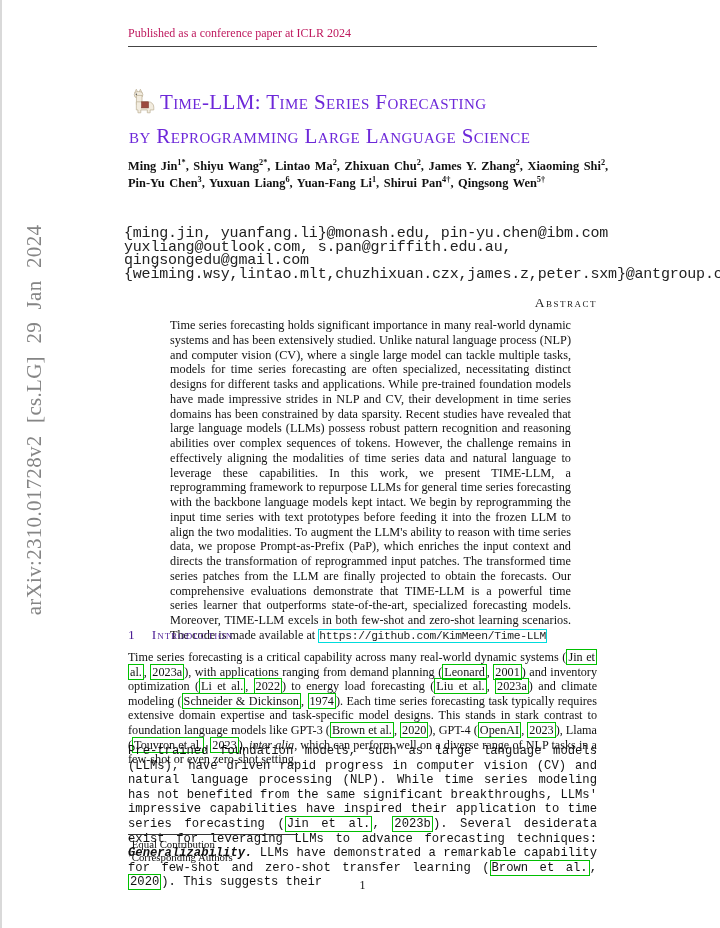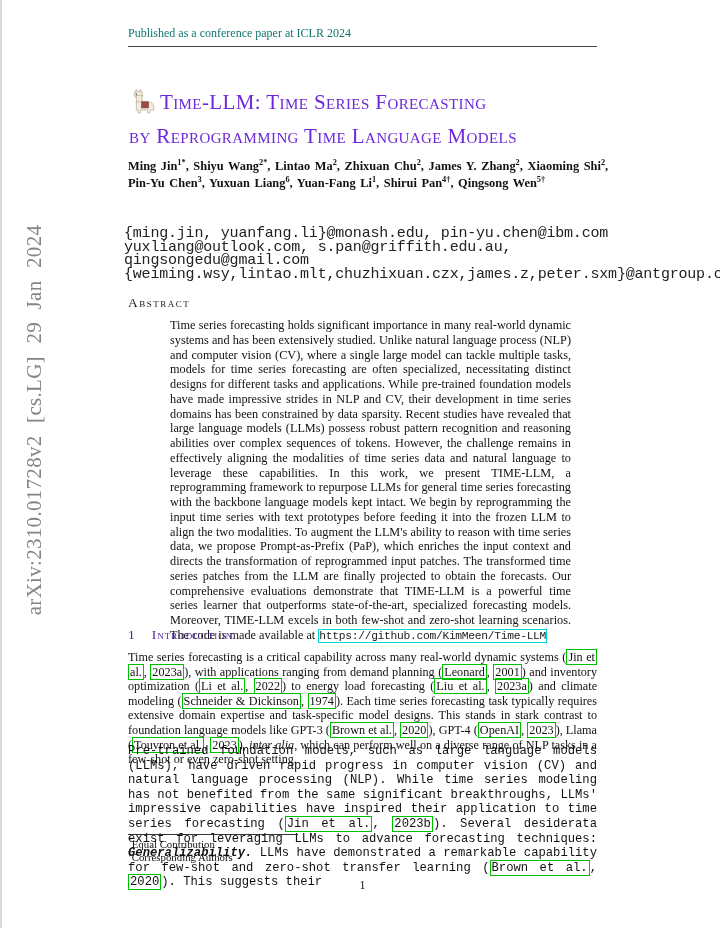--- a/index.html
+++ b/index.html
@@ -3,21 +3,21 @@
 <meta charset="utf-8">
 <style>
   * { margin:0; padding:0; box-sizing:border-box; }
   html,body { background:#ffffff; }
   .page {
     position:relative; width:720px; height:928px; background:#fff;
     font-family:"Liberation Serif","DejaVu Serif",serif; color:#111;
     border-left:2px solid #d9d9d9; overflow:hidden;
   }
   .running-header {
-    position:absolute; left:126px; top:26px; font-size:12px; color:#0f766e;
+    position:absolute; left:126px; top:26px; font-size:12px; color:#be185d;
   }
   .header-rule {
     position:absolute; left:126px; top:46px; width:469px;
     border-top:1px solid #444;
   }
   .arxiv-watermark {
     position:absolute; left:-214px; top:404px; width:500px; height:32px;
     transform:rotate(-90deg); transform-origin:center center;
     text-align:center; font-size:21px; color:#858585;
     white-space:nowrap; word-spacing:7px; letter-spacing:0.3px;
@@ -36,21 +36,21 @@
   .affil-block {
     position:absolute; left:126px; top:193px; width:492px;
     font-size:12.4px; line-height:15px;
   }
   .emails-block {
     position:absolute; left:122px; top:227px; width:492px;
     font-family:"Liberation Mono","DejaVu Sans Mono",monospace;
     font-size:15px; line-height:13.5px; color:#222; letter-spacing:-0.2px;
   }
   .abstract-heading {
-    position:absolute; left:126px; top:295px; width:469px; text-align:left;
+    position:absolute; left:126px; top:295px; width:469px; text-align:right;
     font-variant:small-caps; font-size:13.5px; letter-spacing:1.5px; color:#1a1a1a;
   }
   .abstract-body {
     position:absolute; left:168px; top:318px; width:401px;
     font-size:12.25px; line-height:14.75px; text-align:justify;
   }
   .url-box {
     font-family:"Liberation Mono","DejaVu Sans Mono",monospace;
     font-size:11.3px; letter-spacing:-0.3px; color:#222; text-decoration:none;
     border:1.5px solid #00dcdc; padding:0 0;
@@ -100,21 +100,21 @@
           <path d="M7 6 L9 1.5 L11 6 Z"></path>
           <path d="M12 6 L14 1.5 L16 6 Z"></path>
           <rect x="6.5" y="4.5" width="10.5" height="7.5" rx="3.5"></rect>
           <rect x="9" y="9" width="7" height="11"></rect>
           <path d="M9 17 h15 a6.5 6.5 0 0 1 6.5 6.5 V27 h-4.5 v3.5 h-3.5 V27 h-8 v3.5 H11 V27 H9 Z"></path>
         </g>
         <rect x="15.5" y="17" width="8.5" height="7.5" fill="#9c4a3f" stroke="#7c352c" stroke-width="0.7"></rect>
         <circle cx="9" cy="7.6" r="0.9" fill="#4a4a4a"></circle>
       </svg></span><span>Time-LLM: Time Series Forecasting</span>
     </div>
-    <div class="title-line">by Reprogramming Time Language Models</div>
+    <div class="title-line">by Reprogramming Large Language Science</div>
   </div>
 
   <div class="authors-block">
     <span><span>Ming Jin<sup>1*</sup></span>, <span>Shiyu Wang<sup>2*</sup></span>, <span>Lintao Ma<sup>2</sup></span>, <span>Zhixuan Chu<sup>2</sup></span>, <span>James Y. Zhang<sup>2</sup></span>, <span>Xiaoming Shi<sup>2</sup></span>, </span><br>
     <span><span>Pin-Yu Chen<sup>3</sup></span>, <span>Yuxuan Liang<sup>6</sup></span>, <span>Yuan-Fang Li<sup>1</sup></span>, <span>Shirui Pan<sup>4†</sup></span>, <span>Qingsong Wen<sup>5†</sup></span></span>
   </div>
 
   <div class="affil-block">
     <br>
   </div>

